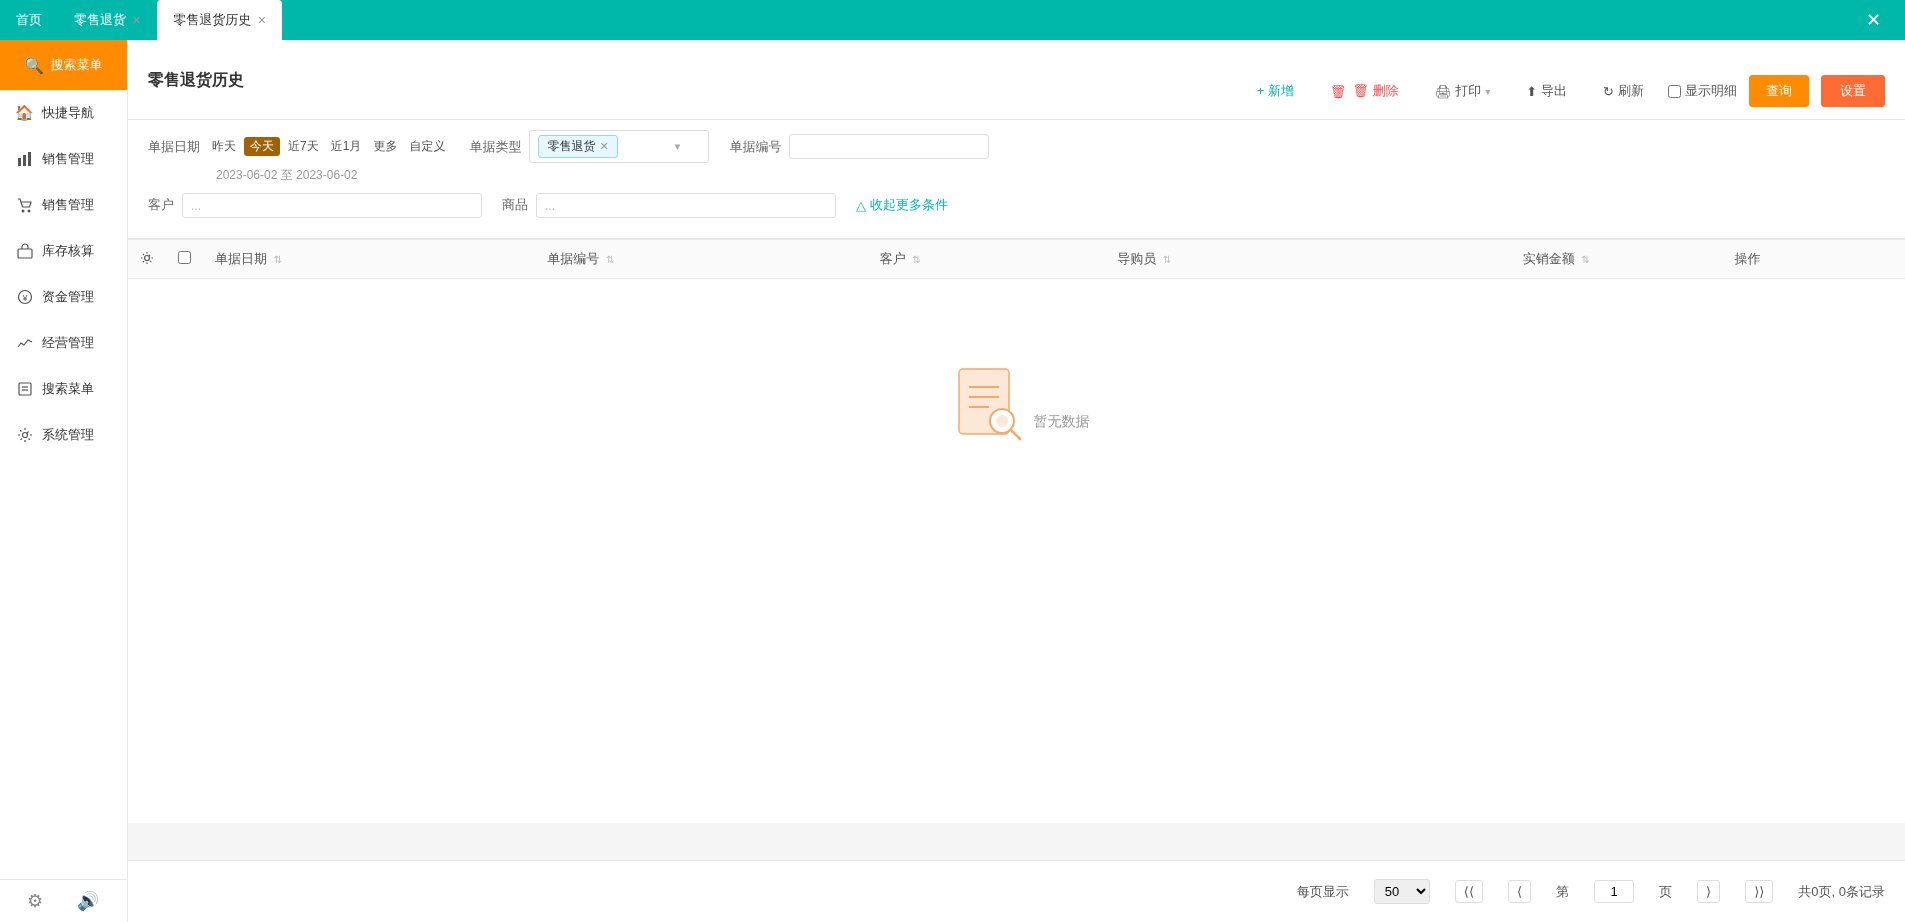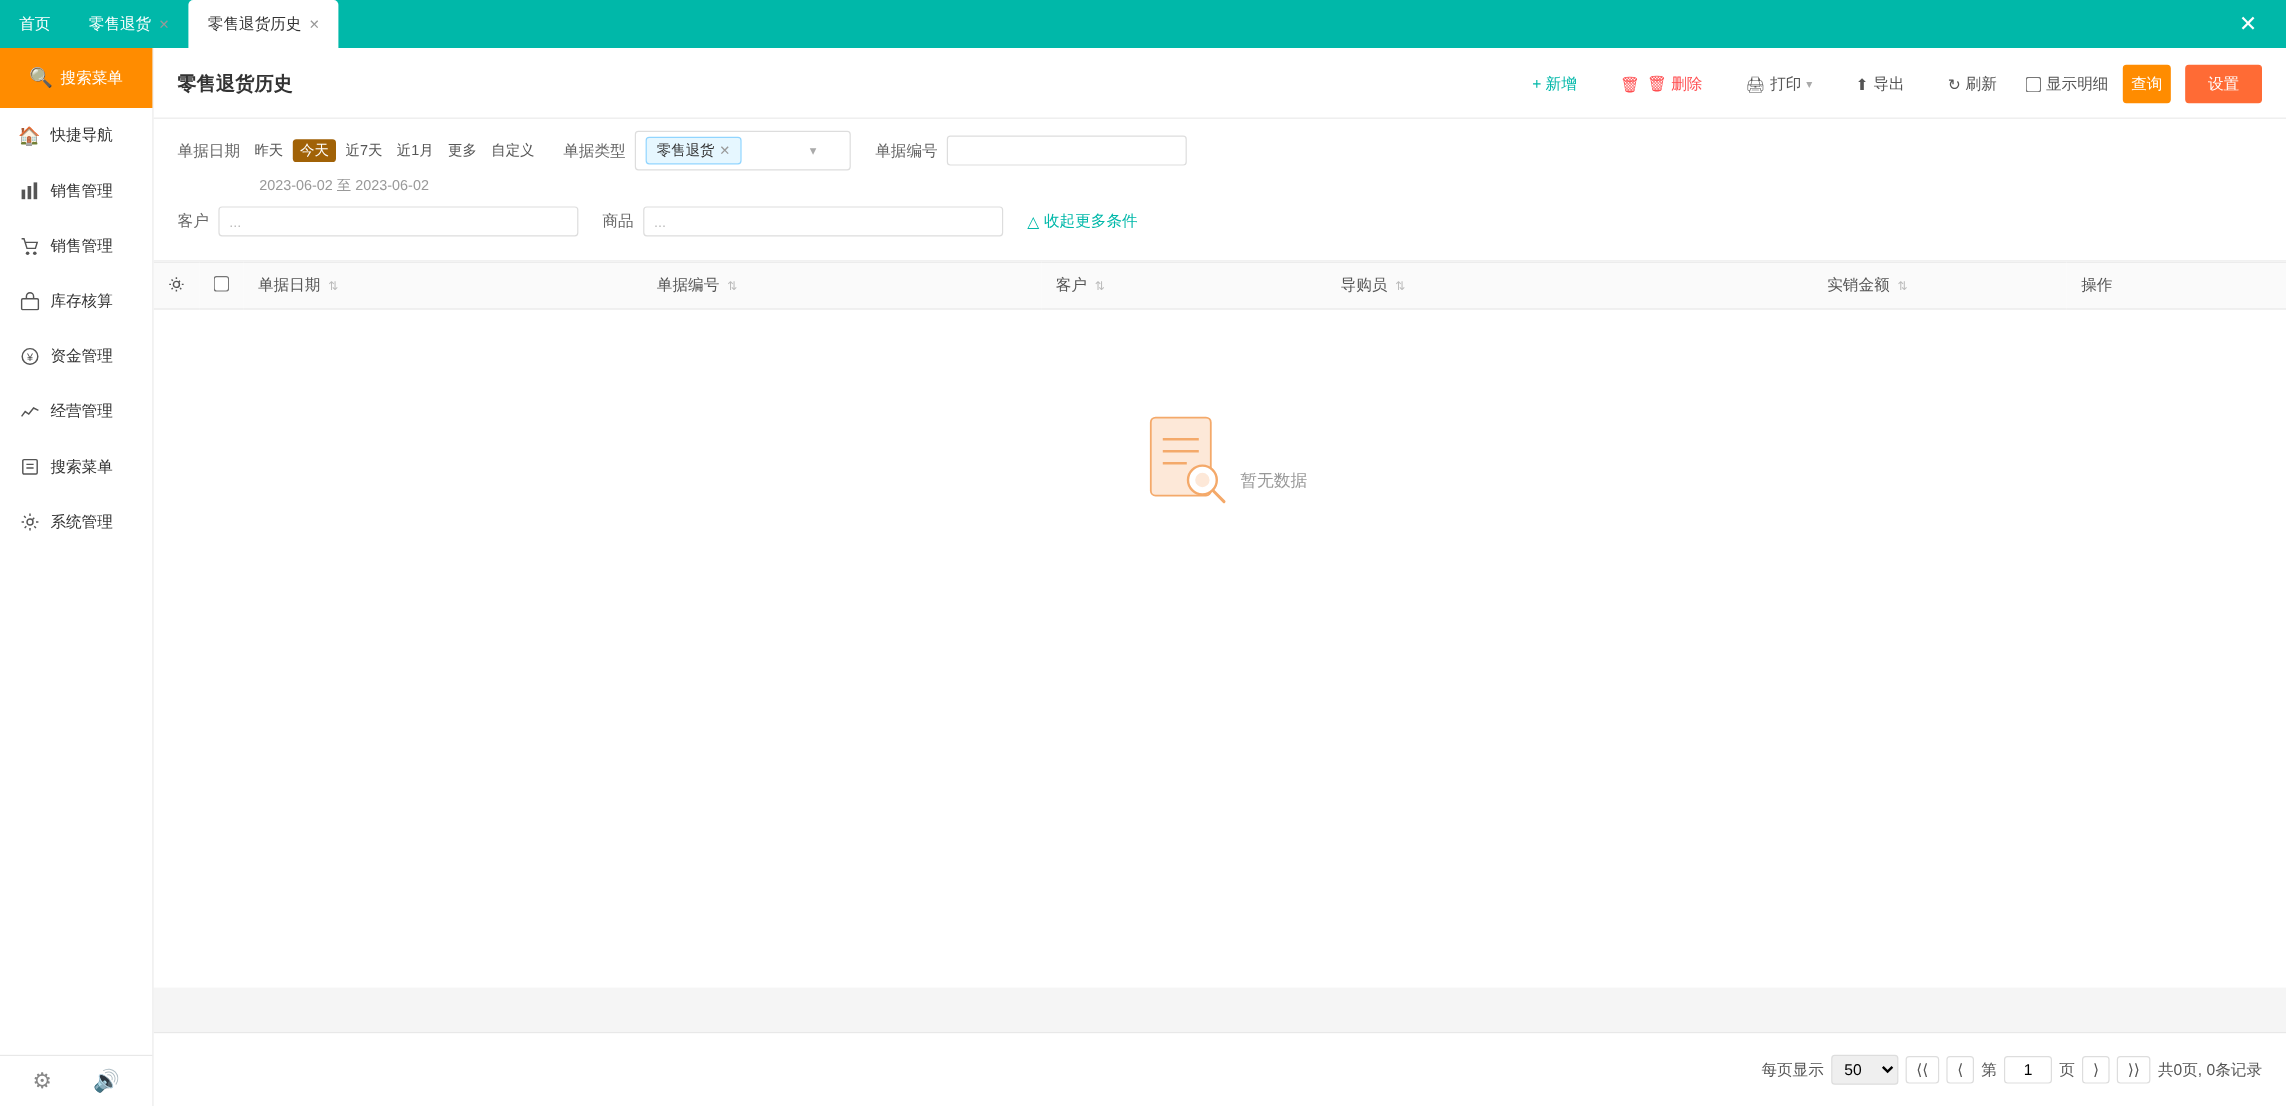--- a/index.html
+++ b/index.html
@@ -27,23 +27,23 @@
     .sidebar-item { display: flex; align-items: center; gap: 8px; padding: 14px 16px; cursor: pointer; color: #333; font-size: 13px; }
     .sidebar-item-icon { width: 18px; height: 18px; display: flex; align-items: center; justify-content: center; font-size: 15px; color: #555; }
     .sidebar-bottom { display: flex; align-items: center; justify-content: space-around; padding: 10px; border-top: 1px solid #e8e8e8; }
     .sidebar-bottom-icon { font-size: 18px; cursor: pointer; color: #888; }
 
     
     .content { flex: 1; display: flex; flex-direction: column; overflow: hidden; background: #f5f5f5; }
     .page-header { background: #fff; padding: 14px 20px 0 20px; border-bottom: 1px solid #e8e8e8; flex-shrink: 0; }
     .page-header-row { display: flex; align-items: center; justify-content: space-between; margin-bottom: 12px; }
     .page-title { font-size: 16px; font-weight: bold; color: #333; }
-    .header-actions { display: flex; align-items: center; gap: 12px; }
+    .header-actions { display: flex; align-items: center; gap: 12px; margin-top: 21px; }
     .btn { display: flex; align-items: center; gap: 4px; padding: 5px 12px; border-radius: 3px; cursor: pointer; font-size: 13px; border: 1px solid #ddd; background: #fff; color: #555; }
-    .btn-query { background: #ff8c00; color: #fff; border-color: #ff8c00; padding: 6px 6px; font-size: 13px; }
+    .btn-query { background: #ff8c00; color: #fff; border-color: #ff8c00; padding: 6px 16px; font-size: 13px; }
     .btn-setting { background: #ff6b35; color: #fff; border-color: #ff6b35; padding: 6px 18px; font-size: 13px; }
     .btn-new { color: #00b8a9; border: none; background: none; }
     .btn-delete { color: #ff4d4f; border: none; background: none; }
     .btn-print { color: #555; border: none; background: none; }
     .btn-export { color: #555; border: none; background: none; }
     .btn-refresh { color: #555; border: none; background: none; }
     .checkbox-show { display: flex; align-items: center; gap: 4px; font-size: 13px; color: #555; }
     .checkbox-show input { cursor: pointer; }
 
     
@@ -68,21 +68,21 @@
     .data-table th { background: #fafafa; border-bottom: 1px solid #e8e8e8; border-top: 1px solid #e8e8e8; padding: 10px 12px; text-align: left; font-size: 13px; color: #555; font-weight: normal; white-space: nowrap; }
     .data-table th.sortable { cursor: pointer; }
     .data-table th .sort-arrows { font-size: 10px; color: #bbb; margin-left: 3px; }
     .table-settings-col { width: 36px; }
     .table-check-col { width: 36px; }
     .empty-state { display: flex; flex-direction: row; align-items: center; justify-content: center; padding: 80px 0; }
     .empty-icon { font-size: 80px; margin-bottom: 16px; }
     .empty-text { color: #999; font-size: 14px; }
 
     
-    .pagination { display: flex; align-items: center; justify-content: flex-end; padding: 18px 20px; background: #fff; border-top: 1px solid #e8e8e8; gap: 6px; flex-shrink: 0; margin-top: 37px; }
+    .pagination { display: flex; align-items: center; justify-content: flex-end; padding: 18px 20px; background: #fff; border-top: 1px solid #e8e8e8; gap: 25px; flex-shrink: 0; margin-top: 37px; }
     .pagination-label { color: #555; font-size: 13px; }
     .pagination-select { border: 1px solid #ddd; border-radius: 3px; padding: 3px 6px; font-size: 13px; }
     .pagination-btn { border: 1px solid #ddd; background: #fff; border-radius: 3px; padding: 3px 8px; cursor: pointer; font-size: 13px; color: #555; }
     .pagination-btn:disabled { color: #ccc; cursor: not-allowed; }
     .pagination-input { border: 1px solid #ddd; border-radius: 3px; padding: 3px 6px; font-size: 13px; width: 40px; text-align: center; }
     .pagination-info { color: #555; font-size: 13px; }
   </style>
 </head>
 <body>
 

